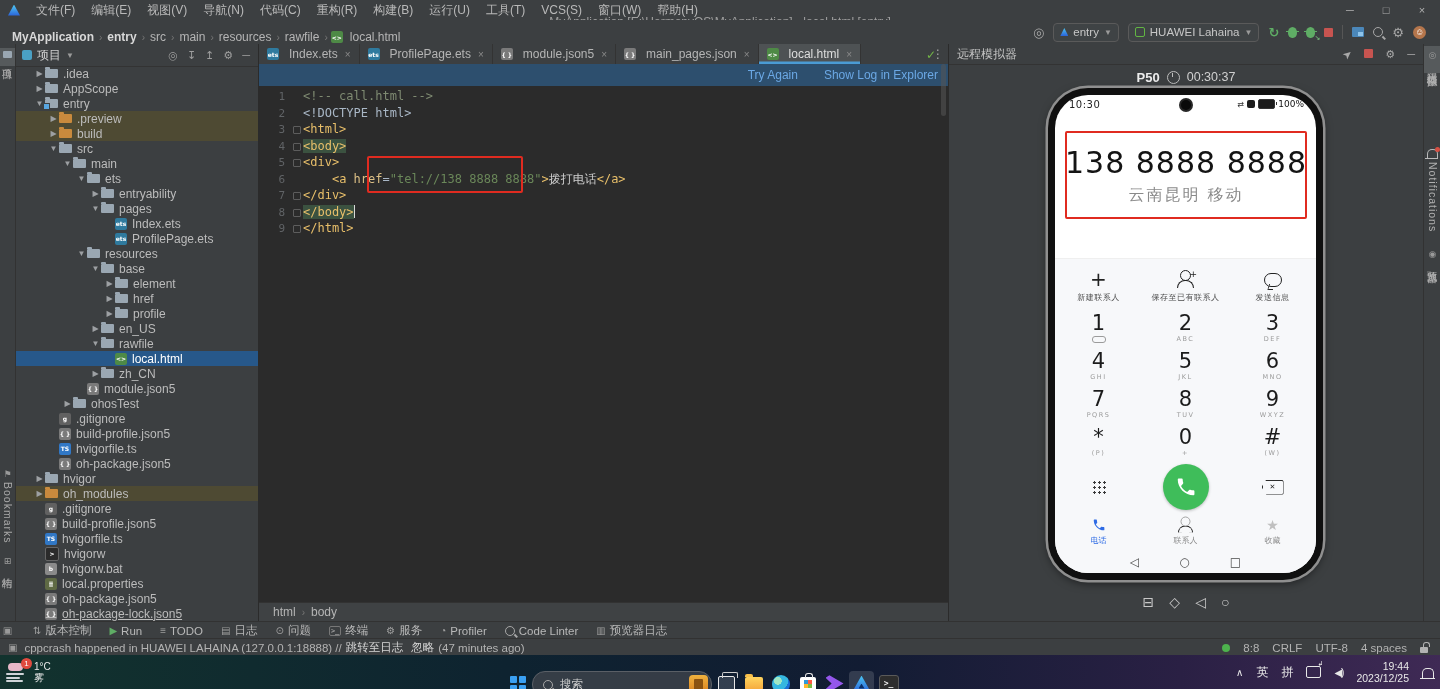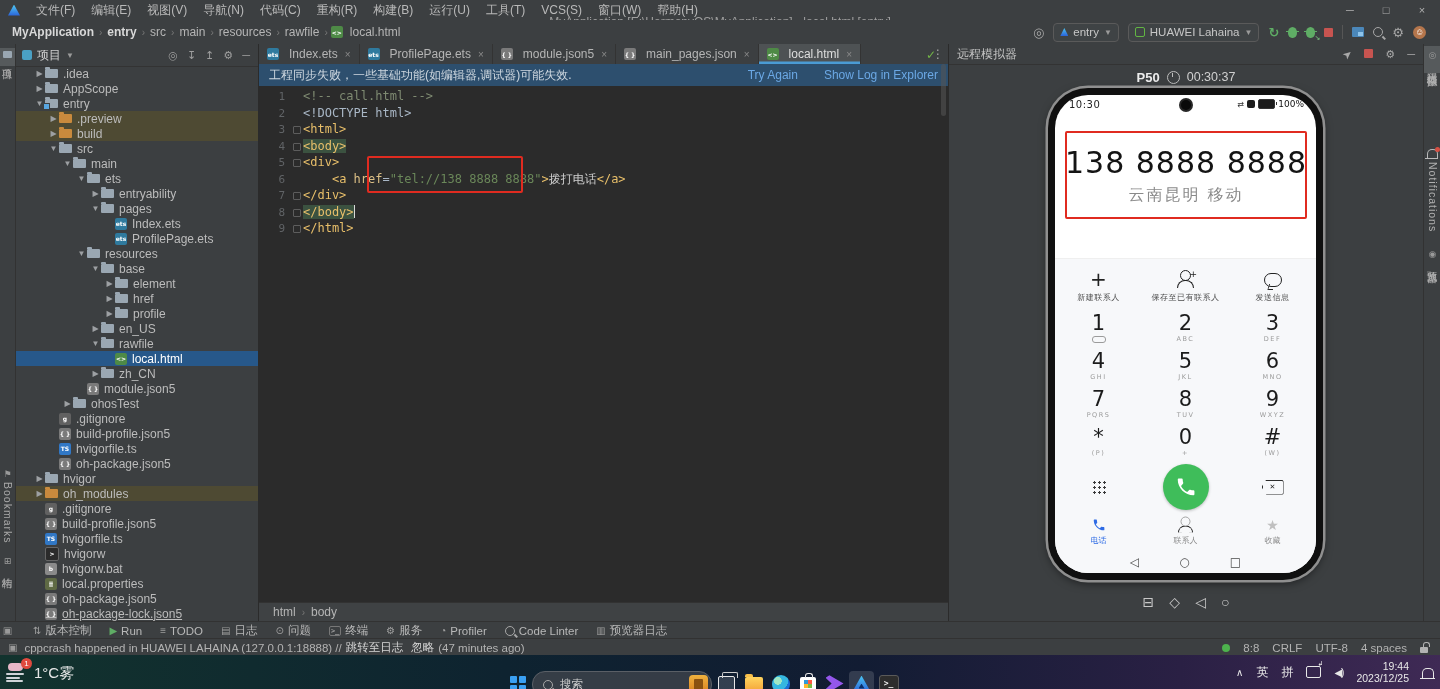--- a/index.html
+++ b/index.html
@@ -12,21 +12,21 @@
     border-bottom:1px solid #323232;display:flex;align-items:center;font-size:12px;color:#b9b9b9}
   .logo-tri{width:12px;height:11px;margin:0 8px 0 8px;clip-path:polygon(50% 0,100% 100%,0 100%);
     background:linear-gradient(180deg,#4ec7f3,#2a62d9)}
   .menu-item{padding:0 8px;cursor:default;white-space:nowrap}
   #win-title{position:absolute;left:50%;transform:translateX(-50%);top:12px;line-height:20px;color:#9f9f9f;white-space:nowrap}
   #winctl{position:absolute;right:0;top:0;height:20px;display:flex}
   #winctl span{width:36px;text-align:center;line-height:20px;color:#b0b0b0;font-size:11px}
 
   
   #crumbbar{position:absolute;left:0;top:20px;width:1440px;height:24px;background:#3c3f41;
-    border-bottom:1px solid #323232;display:flex;align-items:center}
+    border-bottom:1px solid #323232;display:flex;align-items:flex-end}
   #crumbs{display:flex;align-items:center;padding-left:10px;white-space:nowrap}
   .crumb{color:#b5b5b5;padding:0 2px}
   .crumb.first,.crumb.mod{color:#d8d8d8;font-weight:bold}
   .crumb-sep{color:#777;padding:0 3px;font-size:10px}
   #runtools{position:absolute;right:14px;top:0;height:24px;display:flex;align-items:center;gap:9px}
   .tool-glyph{color:#a7a7a7;font-size:13px;line-height:1}
   .dropdown{display:flex;align-items:center;gap:5px;border:1px solid #5a5a5a;border-radius:4px;
     height:17px;padding:0 6px;color:#c7c7c7;font-size:11.5px;background:#3f4345}
   .dd-arrow{font-size:8px;color:#9a9a9a}
   .mini-tri{width:8px;height:8px;clip-path:polygon(50% 0,100% 100%,0 100%);background:linear-gradient(180deg,#4ec7f3,#2a62d9)}
@@ -199,21 +199,21 @@
   
   #taskbar{position:absolute;left:0;top:655px;width:1440px;height:34px;
     background:linear-gradient(90deg,#12332e 0%,#0e2330 35%,#121c33 60%,#2a2044 82%,#3f2a55 100%)}
   #weather{position:absolute;left:6px;top:0;height:34px;display:flex;align-items:center;gap:6px;color:#e8e8e8}
   .fog{width:22px;height:20px;position:relative}
   .fog .cloud{position:absolute;left:2px;top:1px;width:15px;height:8px;background:#e6b8c8;border-radius:6px}
   .fog .l1,.fog .l2,.fog .l3{position:absolute;left:0;height:2px;background:#cfd4d8;border-radius:1px}
   .fog .l1{top:11px;width:18px}.fog .l2{top:14.5px;width:14px}.fog .l3{top:18px;width:17px}
   .fog .badge{position:absolute;right:-4px;top:-4px;width:11px;height:11px;border-radius:50%;background:#e04a3f;
     color:#fff;font-size:8px;display:flex;align-items:center;justify-content:center}
-  #weather .wt{display:flex;flex-direction:row;line-height:11px;font-size:15px}
+  #weather .wt{display:flex;flex-direction:column;line-height:11px;font-size:10px}
   #tb-center{position:absolute;left:505px;top:16px;height:34px;display:flex;align-items:flex-start;gap:2px}
   .winlogo{width:16px;height:16px;display:grid;grid-template-columns:7px 7px;grid-auto-rows:7px;gap:2px}
   .winlogo i{background:#3aa0f3;border-radius:1px}
   #searchpill{width:165px;height:25px;border-radius:13px;background:rgba(60,66,74,.85);border:1px solid #5a5f66;
     display:flex;align-items:center;gap:7px;padding:0 3px 0 10px;color:#cfcfcf}
   #searchpill .lb{flex:1;font-size:11.5px}
   .brief{width:19px;height:19px;border-radius:4px;background:linear-gradient(180deg,#f0b23e,#d87f1e);position:relative}
   .brief::before{content:"";position:absolute;left:5px;top:4px;right:5px;bottom:4px;background:#8a5210;border-radius:1px}
   .tb-ico{width:25px;height:25px;position:relative;display:flex;align-items:center;justify-content:center}
   .tb-ico .under{position:absolute;bottom:-4px;left:50%;transform:translateX(-50%);width:6px;height:3px;border-radius:2px;background:#8d8d8d}
@@ -538,21 +538,20 @@
           <span class="x">×</span>
         </div>
         <div class="tab active">
           <span class="ficon html">&lt;&gt;</span>
           <span>local.html</span>
           <span class="x">×</span>
         </div>
       </div>
     <span id="tab-kebab">⋮</span>
     <div id="banner">
-      <span>工程同步失败，一些基础功能(如编辑器,调试器)可能失效.</span>
       <span class="spacer"></span>
       <a href="#">Try Again</a>
       <a href="#">Show Log in Explorer</a>
     </div>
     <div id="code">
         <div class="cl"><span class="ln">1</span><span class="sc">&lt;!-- call.html --&gt;</span></div>
         <div class="cl"><span class="ln">2</span><span class="sp">&lt;!DOCTYPE html&gt;</span></div>
         <div class="cl"><span class="ln">3</span><span class="fold"></span><span class="sg">&lt;html&gt;</span></div>
         <div class="cl"><span class="ln">4</span><span class="fold"></span><span class="sg hlseg">&lt;body&gt;</span></div>
         <div class="cl"><span class="ln">5</span><span class="fold"></span><span class="sg">&lt;div&gt;</span></div>

